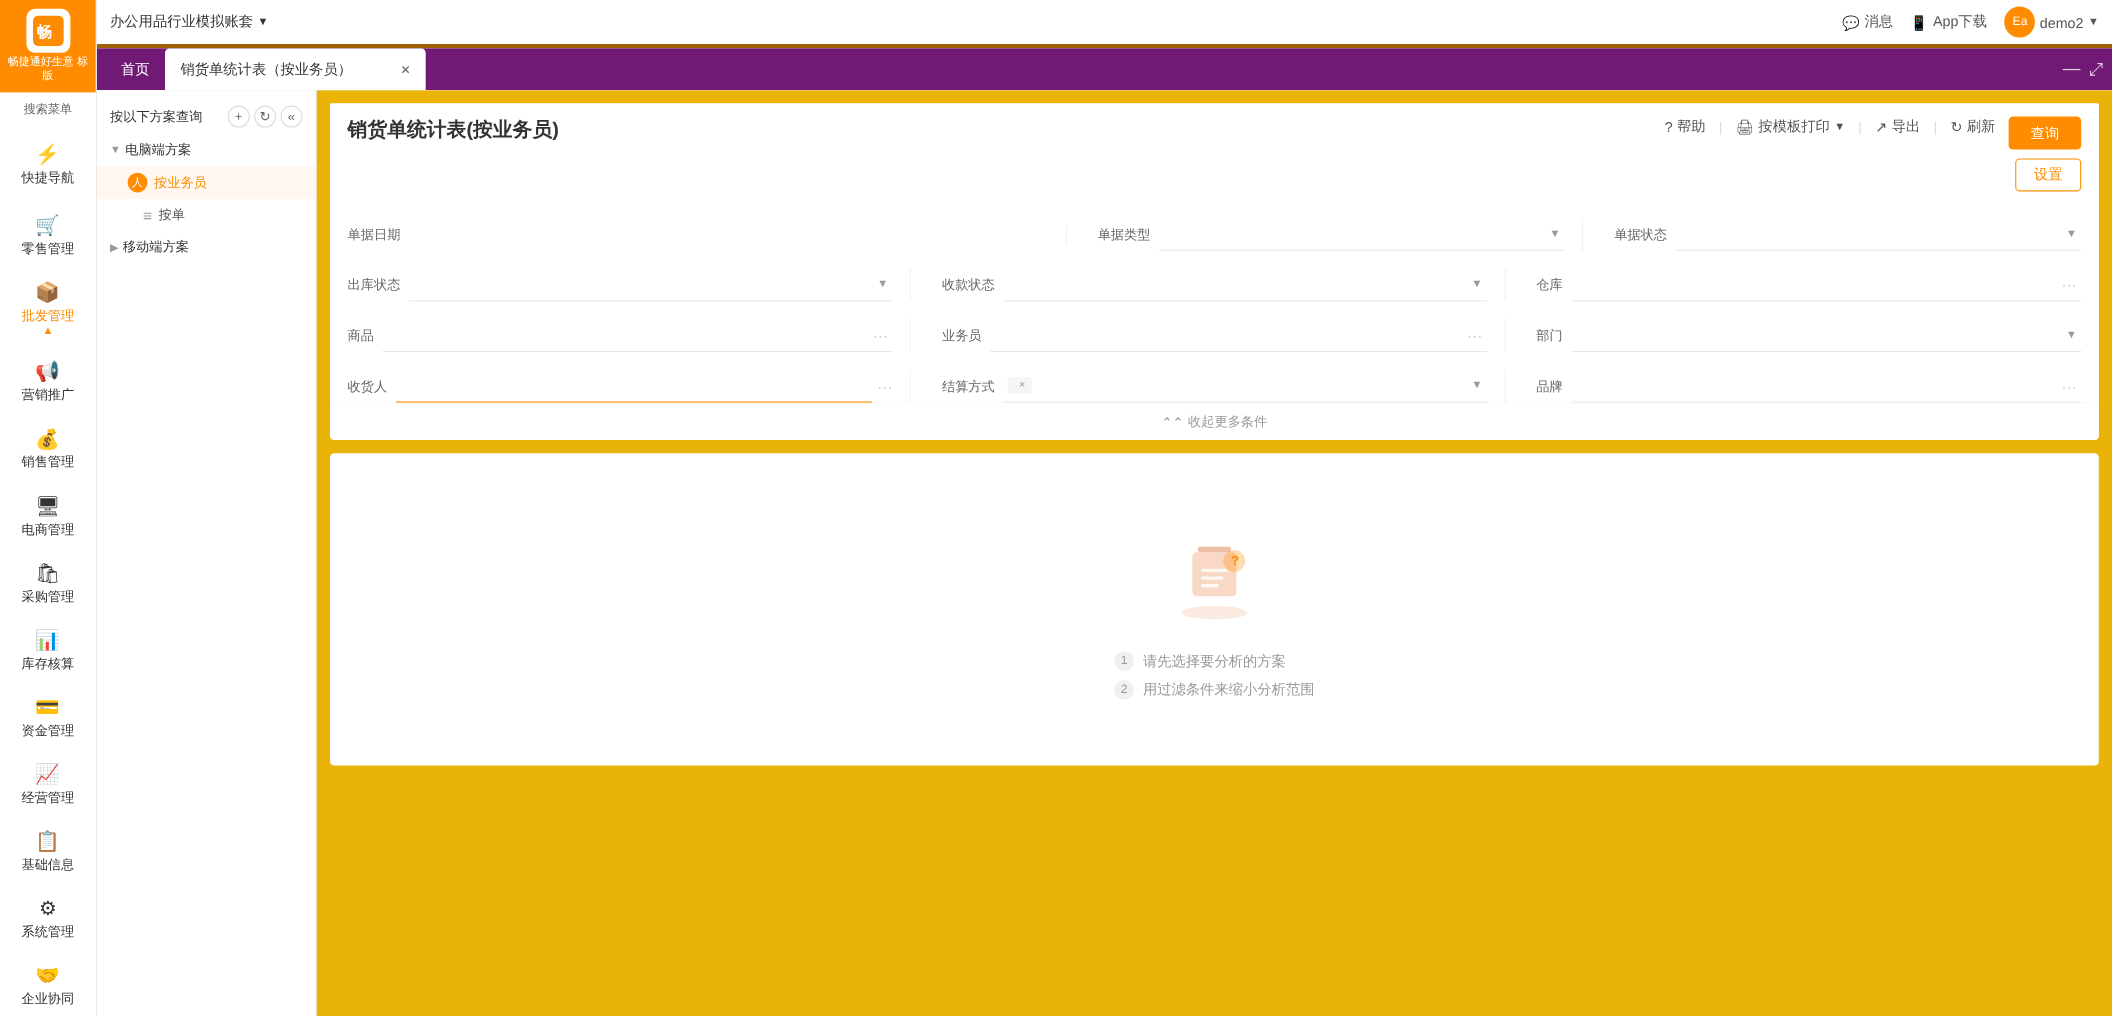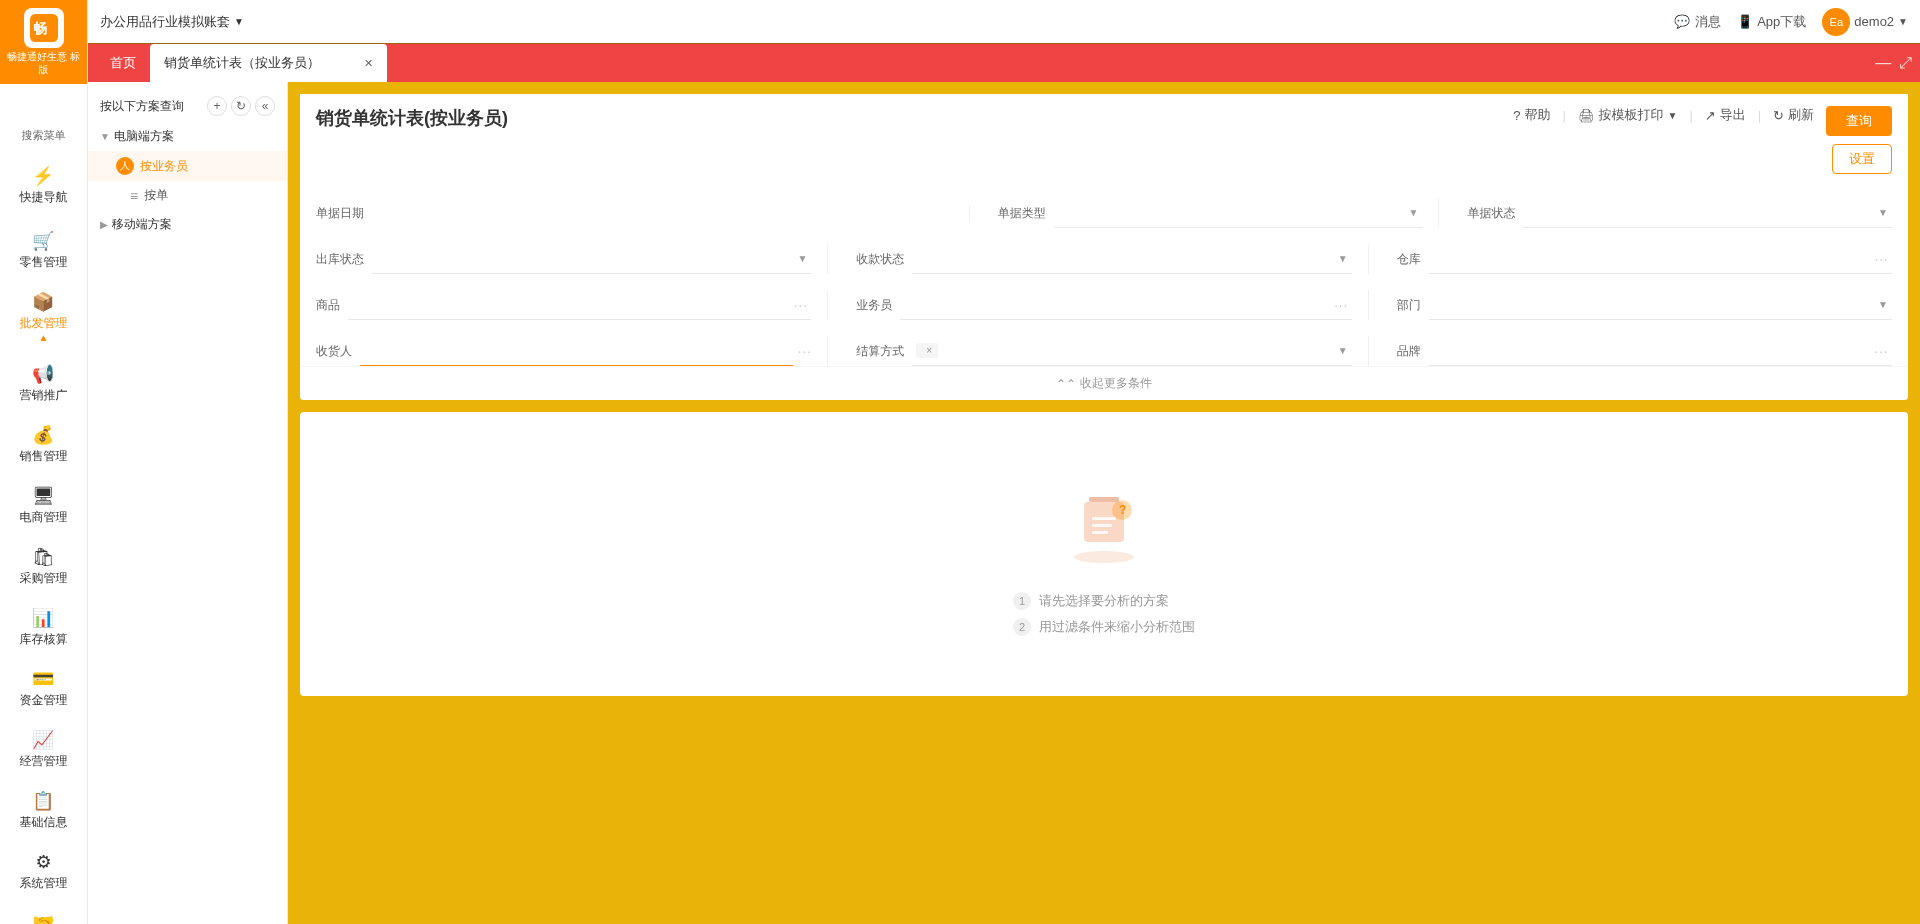--- a/index.html
+++ b/index.html
@@ -8,35 +8,35 @@
     
     .sidebar { width: 88px; background: #fff; display: flex; flex-direction: column; align-items: center; border-right: 1px solid #e8e8e8; height: 100%; overflow-y: auto; flex-shrink: 0; }
     .sidebar-logo { width: 100%; background: #ff8c00; padding: 8px 4px; display: flex; flex-direction: column; align-items: center; cursor: pointer; }
     .sidebar-logo-icon { width: 40px; height: 40px; background: #fff; border-radius: 8px; display: flex; align-items: center; justify-content: center; margin-bottom: 2px; }
     .sidebar-logo-icon svg { width: 28px; height: 28px; }
     .sidebar-logo-text { color: #fff; font-size: 10px; text-align: center; line-height: 1.3; }
     .sidebar-menu-item { width: 100%; padding: 10px 4px; display: flex; flex-direction: column; align-items: center; cursor: pointer; color: #333; font-size: 12px; border-bottom: none; }
     .sidebar-menu-item.active { color: #ff8c00; }
     .sidebar-menu-item .icon { font-size: 18px; margin-bottom: 2px; }
     .sidebar-divider { width: 80%; height: 1px; background: #f0f0f0; margin: 2px 0; }
-    .sidebar-search { padding: 8px 4px; font-size: 11px; color: #666; text-align: center; cursor: pointer; width: 100%; margin-top: 36px; }
+    .sidebar-search { padding: 8px 4px; font-size: 11px; color: #666; text-align: center; cursor: pointer; width: 100%; }
 
     
     .main { flex: 1; display: flex; flex-direction: column; height: 100%; overflow: hidden; }
 
     
-    .topbar { height: 44px; background: #fff; border-bottom: 1px solid #a16207; display: flex; align-items: center; padding: 12px 12px; justify-content: space-between; flex-shrink: 0; }
+    .topbar { height: 44px; background: #fff; border-bottom: 4px solid #a16207; display: flex; align-items: center; padding: 12px 12px; justify-content: space-between; flex-shrink: 0; }
     .topbar-left { display: flex; align-items: center; gap: 8px; font-size: 13px; color: #333; }
     .topbar-dropdown { display: flex; align-items: center; gap: 4px; cursor: pointer; color: #333; }
     .topbar-right { display: flex; align-items: center; gap: 16px; color: #555; font-size: 13px; }
     .topbar-right-item { display: flex; align-items: center; gap: 4px; cursor: pointer; }
     .avatar { width: 28px; height: 28px; border-radius: 50%; background: #ff8c00; display: flex; align-items: center; justify-content: center; color: #fff; font-size: 11px; }
 
     
-    .tabs { height: 38px; background: #ef4444; display: flex; align-items: center; padding: 0 8px; gap: 0; flex-shrink: 0; }
+    .tabs { height: 38px; background: #701a75; display: flex; align-items: center; padding: 0 8px; gap: 0; flex-shrink: 0; }
     .tab { display: flex; align-items: center; padding: 0 14px; height: 38px; cursor: pointer; font-size: 13px; color: rgba(255,255,255,0.85); gap: 6px; }
     .tab.home { color: #fff; font-weight: 500; }
     .tab.active { background: #fff; color: #333; border-radius: 4px 4px 0 0; gap: 40px; }
     .tab-close { font-size: 11px; color: #666; cursor: pointer; margin-left: 4px; }
     .tabs-extra { margin-left: auto; display: flex; align-items: center; gap: 8px; }
     .tabs-extra-btn { color: #fff; cursor: pointer; font-size: 16px; opacity: 0.8; }
 
     
     .page { flex: 1; display: flex; overflow: hidden; background: #f5f5f5; }
 

